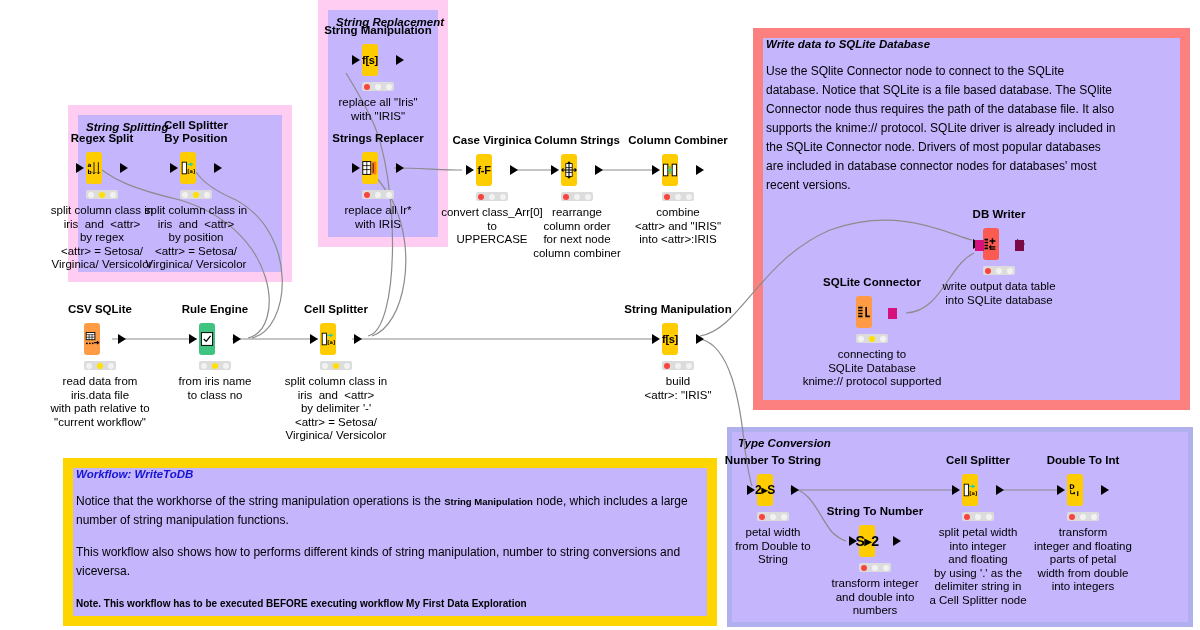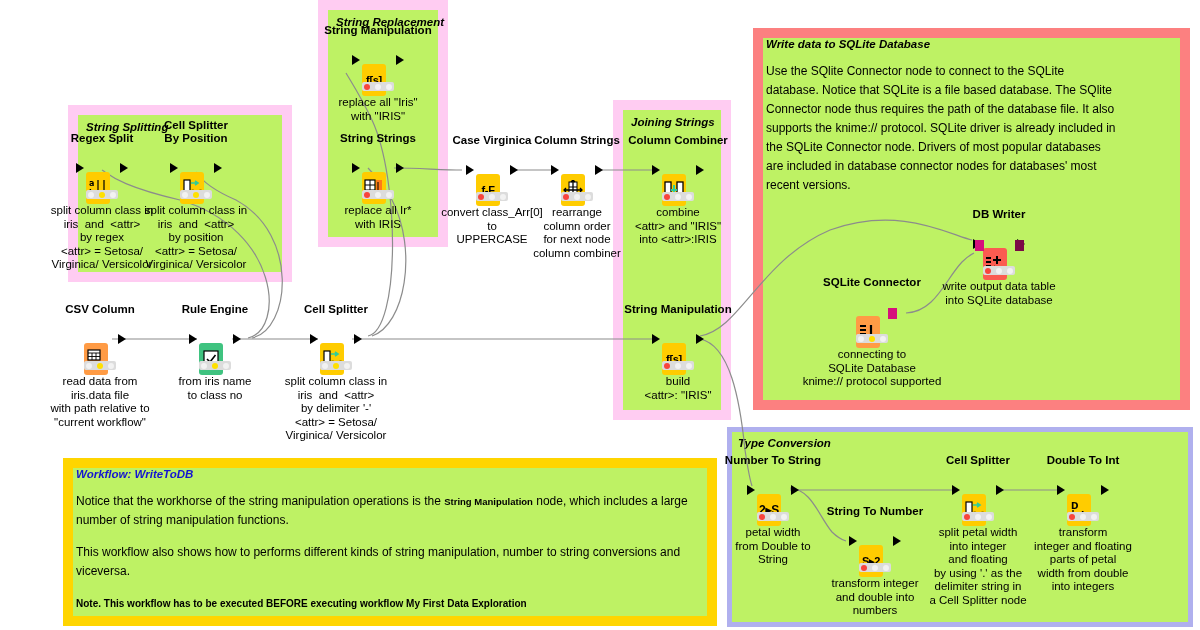--- a/index.html
+++ b/index.html
@@ -4,42 +4,42 @@
 <style>
   html,body{margin:0;padding:0;}
   body{
     width:1200px;height:630px;background:#ffffff;
     font-family:"Liberation Sans", sans-serif;
     position:relative;overflow:hidden;
   }
   #canvas{position:absolute;left:0;top:0;width:1200px;height:630px;}
 
   
-  .group{position:absolute;box-sizing:border-box;background:#bef264;}
+  .group{position:absolute;box-sizing:border-box;background:#c4b5fd;}
   .group.pink{border:10px solid #ffccf2;}
   .group.red{border:10px solid #fc8080;}
   .group.purple{border:5px solid #b0b0ee;padding-left:36px;}
   .group.yellow{border:10px solid #ffd500;}
   .group-title{
     position:absolute;font-style:italic;font-weight:bold;
     font-size:11.5px;color:#000;white-space:nowrap;
   }
 
   
   .node{position:absolute;width:0;height:0;}
   .node-title{
     position:absolute;left:50%;transform:translateX(-50%);
     top:-20px;font-size:11.5px;font-weight:bold;color:#000;
     white-space:nowrap;text-align:center;line-height:13px;
   }
   .node-title.two{top:-33px;}
   .node-box{
-    position:absolute;left:-16px;top:0;width:24px;height:32px;
+    position:absolute;left:-16px;top:0;width:16px;height:32px;
     border-radius:3px;display:flex;align-items:center;justify-content:center;
-    font-size:11px;font-weight:bold;color:#000;margin-top:20px;
+    font-size:11px;font-weight:bold;color:#000;
   }
   .node-box.yellow{background:#ffcc00;}
   .node-box.orange{background:#ff9b45;}
   .node-box.green{background:#3fc380;}
   .node-box.redn{background:#fb5b51;}
   .port-in,.port-out{
     position:absolute;top:11px;width:0;height:0;
     border-top:5px solid transparent;border-bottom:5px solid transparent;
   }
   .port-in{left:-26px;border-left:8px solid #000;}
@@ -79,23 +79,20 @@
 <div id="canvas">
 
   <div class="group pink" style="left:68px;top:105px;width:224px;height:177px;text-decoration:underline;">
     <div class="group-title" style="left:8px;top:6px;">String Splitting</div>
   </div>
 
   <div class="group pink" style="left:318px;top:0px;width:130px;height:247px;">
     <div class="group-title" style="left:8px;top:6px;">String Replacement</div>
   </div>
 
-  <div class="group pink" style="left:613px;top:100px;width:118px;height:320px;">
-    <div class="group-title" style="left:8px;top:6px;">Joining Strings</div>
-  </div>
 
   <div class="group red" style="left:753px;top:28px;width:437px;height:382px;"></div>
 
   <div class="group purple" style="left:727px;top:427px;width:466px;height:200px;">
     <div class="group-title" style="left:6px;top:5px;">Type Conversion</div>
   </div>
 
   <div class="group yellow" style="left:63px;top:458px;width:654px;height:168px;"></div>
 
   <svg class="wires" viewBox="0 0 1200 630">
@@ -183,21 +180,21 @@
     <div class="port-out"></div>
     <div class="status">
         <span class="led red"></span>
         <span class="led"></span>
         <span class="led"></span>
       </div>
     <div class="node-desc">replace all "Iris"<br>with "IRIS"</div>
   </div>
 
   <div class="node" style="left:378px;top:152px;">
-    <div class="node-title">String Strings</div>
+    <div class="node-title">Strings Replacer</div>
     <div class="node-box yellow">
       <svg width="20" height="20" viewBox="0 0 20 20">
           <rect x="1" y="2" width="10" height="16" fill="#fff" stroke="#000" stroke-width="1.2"></rect>
           <path d="M1 7 h10 M1 12 h10 M6 2 v16" stroke="#000" stroke-width="1"></path>
           <rect x="12" y="2" width="6" height="16" fill="#ff7a18"></rect>
           <path d="M14 4 v12" stroke="#000" stroke-width="1"></path>
         </svg>
     </div>
     <div class="port-in"></div>
     <div class="port-out"></div>
@@ -272,21 +269,21 @@
     <div class="port-out"></div>
     <div class="status">
         <span class="led red"></span>
         <span class="led"></span>
         <span class="led"></span>
       </div>
     <div class="node-desc">build<br>&lt;attr&gt;: "IRIS"</div>
   </div>
 
   <div class="node" style="left:100px;top:323px;">
-    <div class="node-title">CSV Column</div>
+    <div class="node-title">CSV SQLite</div>
     <div class="node-box orange">
       <svg width="22" height="22" viewBox="0 0 22 22">
           <rect x="3" y="2" width="12" height="10" fill="#fff" stroke="#000" stroke-width="1.2"></rect>
           <path d="M3 5 h12 M7 5 v7 M11 5 v7 M3 8.5 h12" stroke="#000" stroke-width=".9"></path>
           <circle cx="4" cy="17" r="1.3" fill="#000"></circle>
           <circle cx="8" cy="17" r="1.3" fill="#000"></circle>
           <circle cx="12" cy="17" r="1.3" fill="#000"></circle>
           <path d="M14 16 h6 M18 14 l2 2 -2 2" stroke="#000" stroke-width="1.6" fill="none"></path>
         </svg>
     </div>
@@ -385,21 +382,21 @@
         <span class="led red"></span>
         <span class="led"></span>
         <span class="led"></span>
       </div>
     <div class="node-desc">petal width<br>from Double to<br>String</div>
   </div>
 
   <div class="node" style="left:875px;top:525px;">
     <div class="node-title">String To Number</div>
     <div class="node-box yellow">
-        <span class="g" style="font-size:11px;">S▸2</span>
+        <span class="g" style="font-size:14px;">S▸2</span>
       </div>
     <div class="port-in"></div>
     <div class="port-out"></div>
     <div class="status">
         <span class="led red"></span>
         <span class="led"></span>
         <span class="led"></span>
       </div>
     <div class="node-desc">transform integer<br>and double into<br>numbers</div>
   </div>

